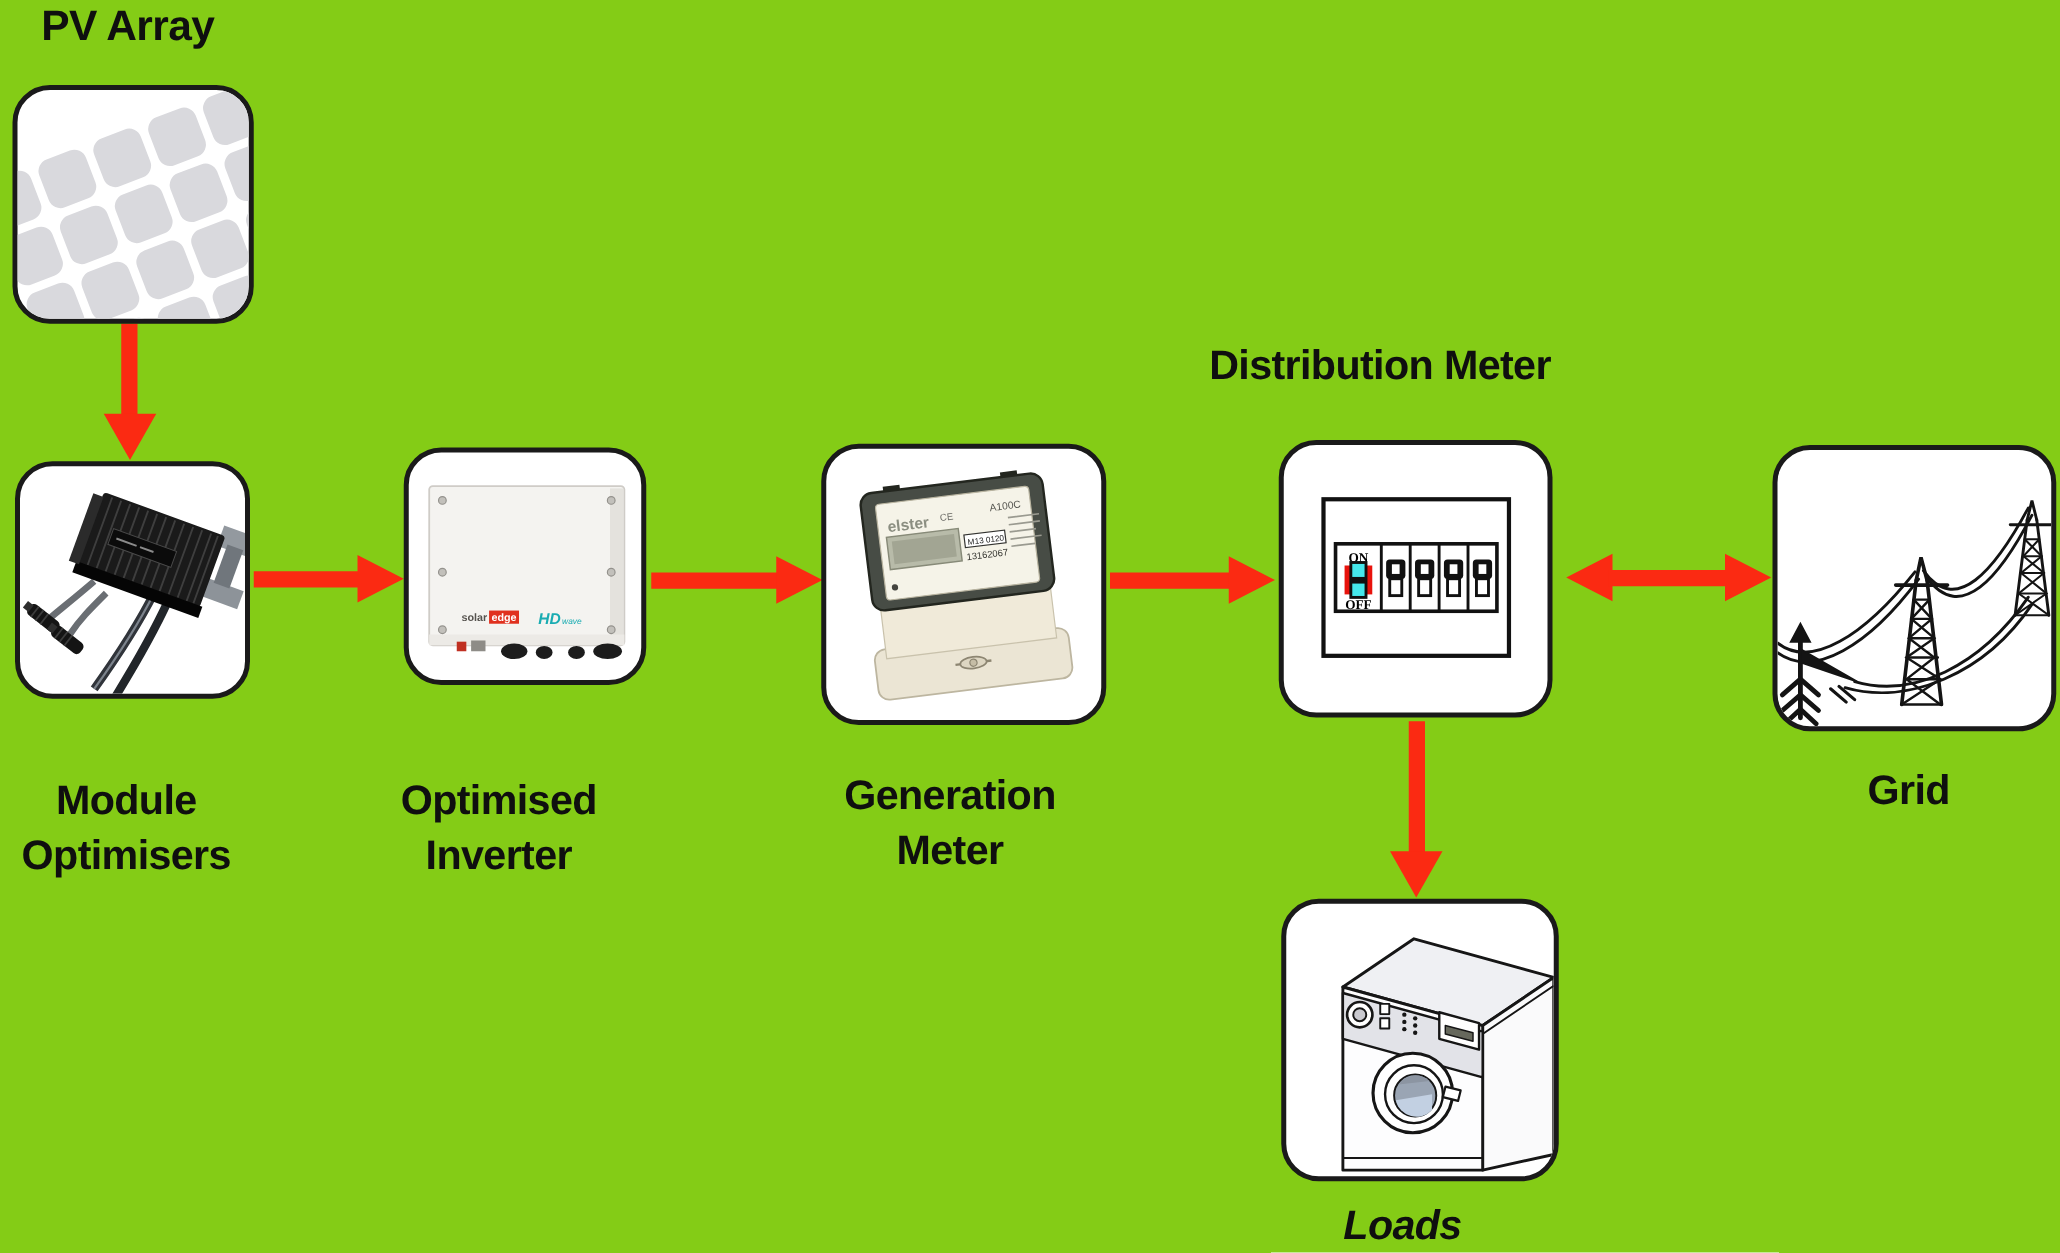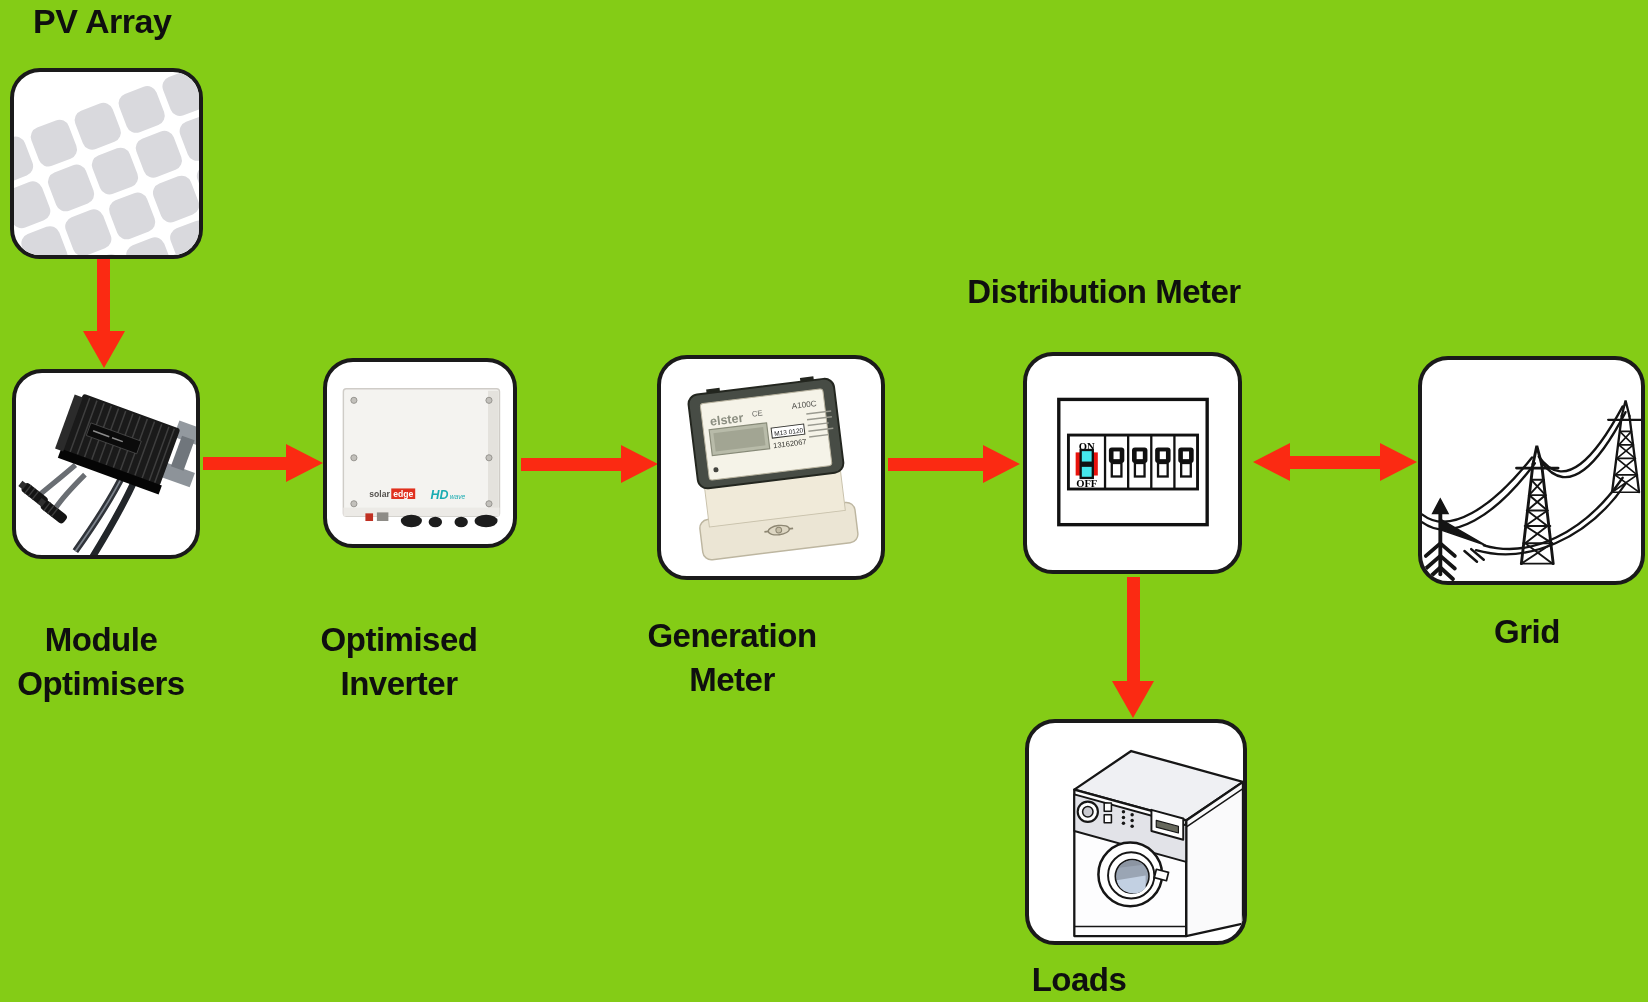--- a/index.html
+++ b/index.html
@@ -24,24 +24,24 @@
 <body>
 
 <div id="stage">
 
   <div class="title-left" style="left:33px;top:2px;">PV Array</div>
   <div class="diagram-label" style="left:1104px;top:270px;white-space:nowrap;">Distribution Meter</div>
   <div class="diagram-label" style="left:101px;top:618px;">Module
 Optimisers</div>
   <div class="diagram-label" style="left:399px;top:618px;">Optimised
 Inverter</div>
-  <div class="diagram-label" style="left:732px;top:614px;text-align:center;">Generation
+  <div class="diagram-label" style="left:760px;top:614px;text-align:center;">Generation
 Meter</div>
   <div class="diagram-label" style="left:1527px;top:610px;">Grid</div>
-  <div class="diagram-label" style="left:1079px;top:958px;">Loads</div>
+  <div class="diagram-label" style="left:1122px;top:958px;font-style:italic;">Loads</div>
 
   <div>
     <div class="shaft" style="left:97px;top:259px;width:13px;height:74px;"></div>
     <div class="head-down" style="left:83px;top:331px;"></div>
   </div>
   <div>
     <div class="shaft" style="left:203px;top:457px;width:84px;height:13px;"></div>
     <div class="head-right" style="left:286px;top:444px;"></div>
   </div>
   <div>

